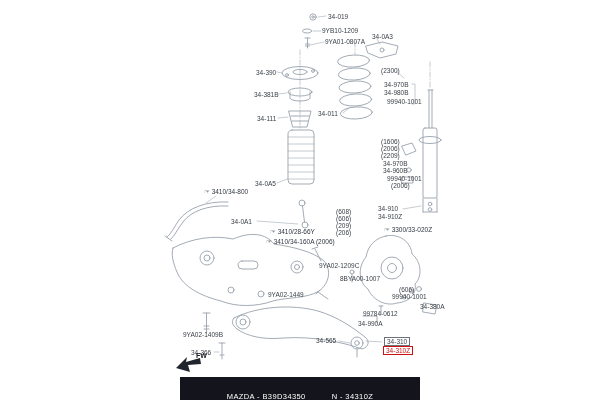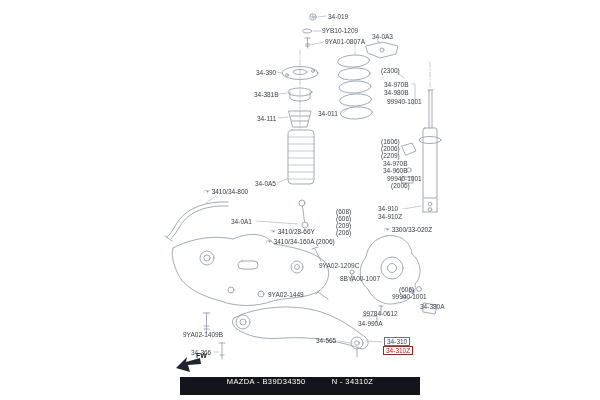--- a/index.html
+++ b/index.html
@@ -12,22 +12,22 @@
   svg.art-layer .art{stroke:var(--line);fill:none;stroke-width:0.9;stroke-linecap:round;stroke-linejoin:round;}
   svg.art-layer .thin{stroke-width:0.55;}
   .part-label{
     position:absolute;z-index:2;font-size:6.5px;line-height:1.15;
     color:var(--label);white-space:nowrap;letter-spacing:0;
   }
   .part-label.ref{color:#2f3640;}
   .part-label.boxed{border:1px solid #6b727b;padding:0 2px;background:#fff;}
   .part-label.highlight{border:1px solid var(--hl);color:var(--hl);padding:0 2px;background:#fff;}
   .footer{
-    position:absolute;left:180px;top:377px;width:240px;height:18px;z-index:2;
-    background:var(--footer-bg);color:#fff;display:flex;align-items:flex-start;
+    position:absolute;left:180px;top:377px;width:240px;height:24px;z-index:2;
+    background:var(--footer-bg);color:#fff;display:flex;align-items:flex-end;
     justify-content:center;gap:26px;font-size:7.5px;letter-spacing:.4px;
   }
   .fw{position:absolute;left:196px;top:352px;z-index:2;font-size:7px;font-weight:bold;color:#20242c;}
 </style>
 </head>
 <body>
 
 <div class="stage" style="--hl: #cc1111; --footer-bg: #14141c; --label: #3a4047; --line: #98a2ad;">
 
   <svg class="art-layer" width="600" height="400" viewBox="0 0 600 400">

